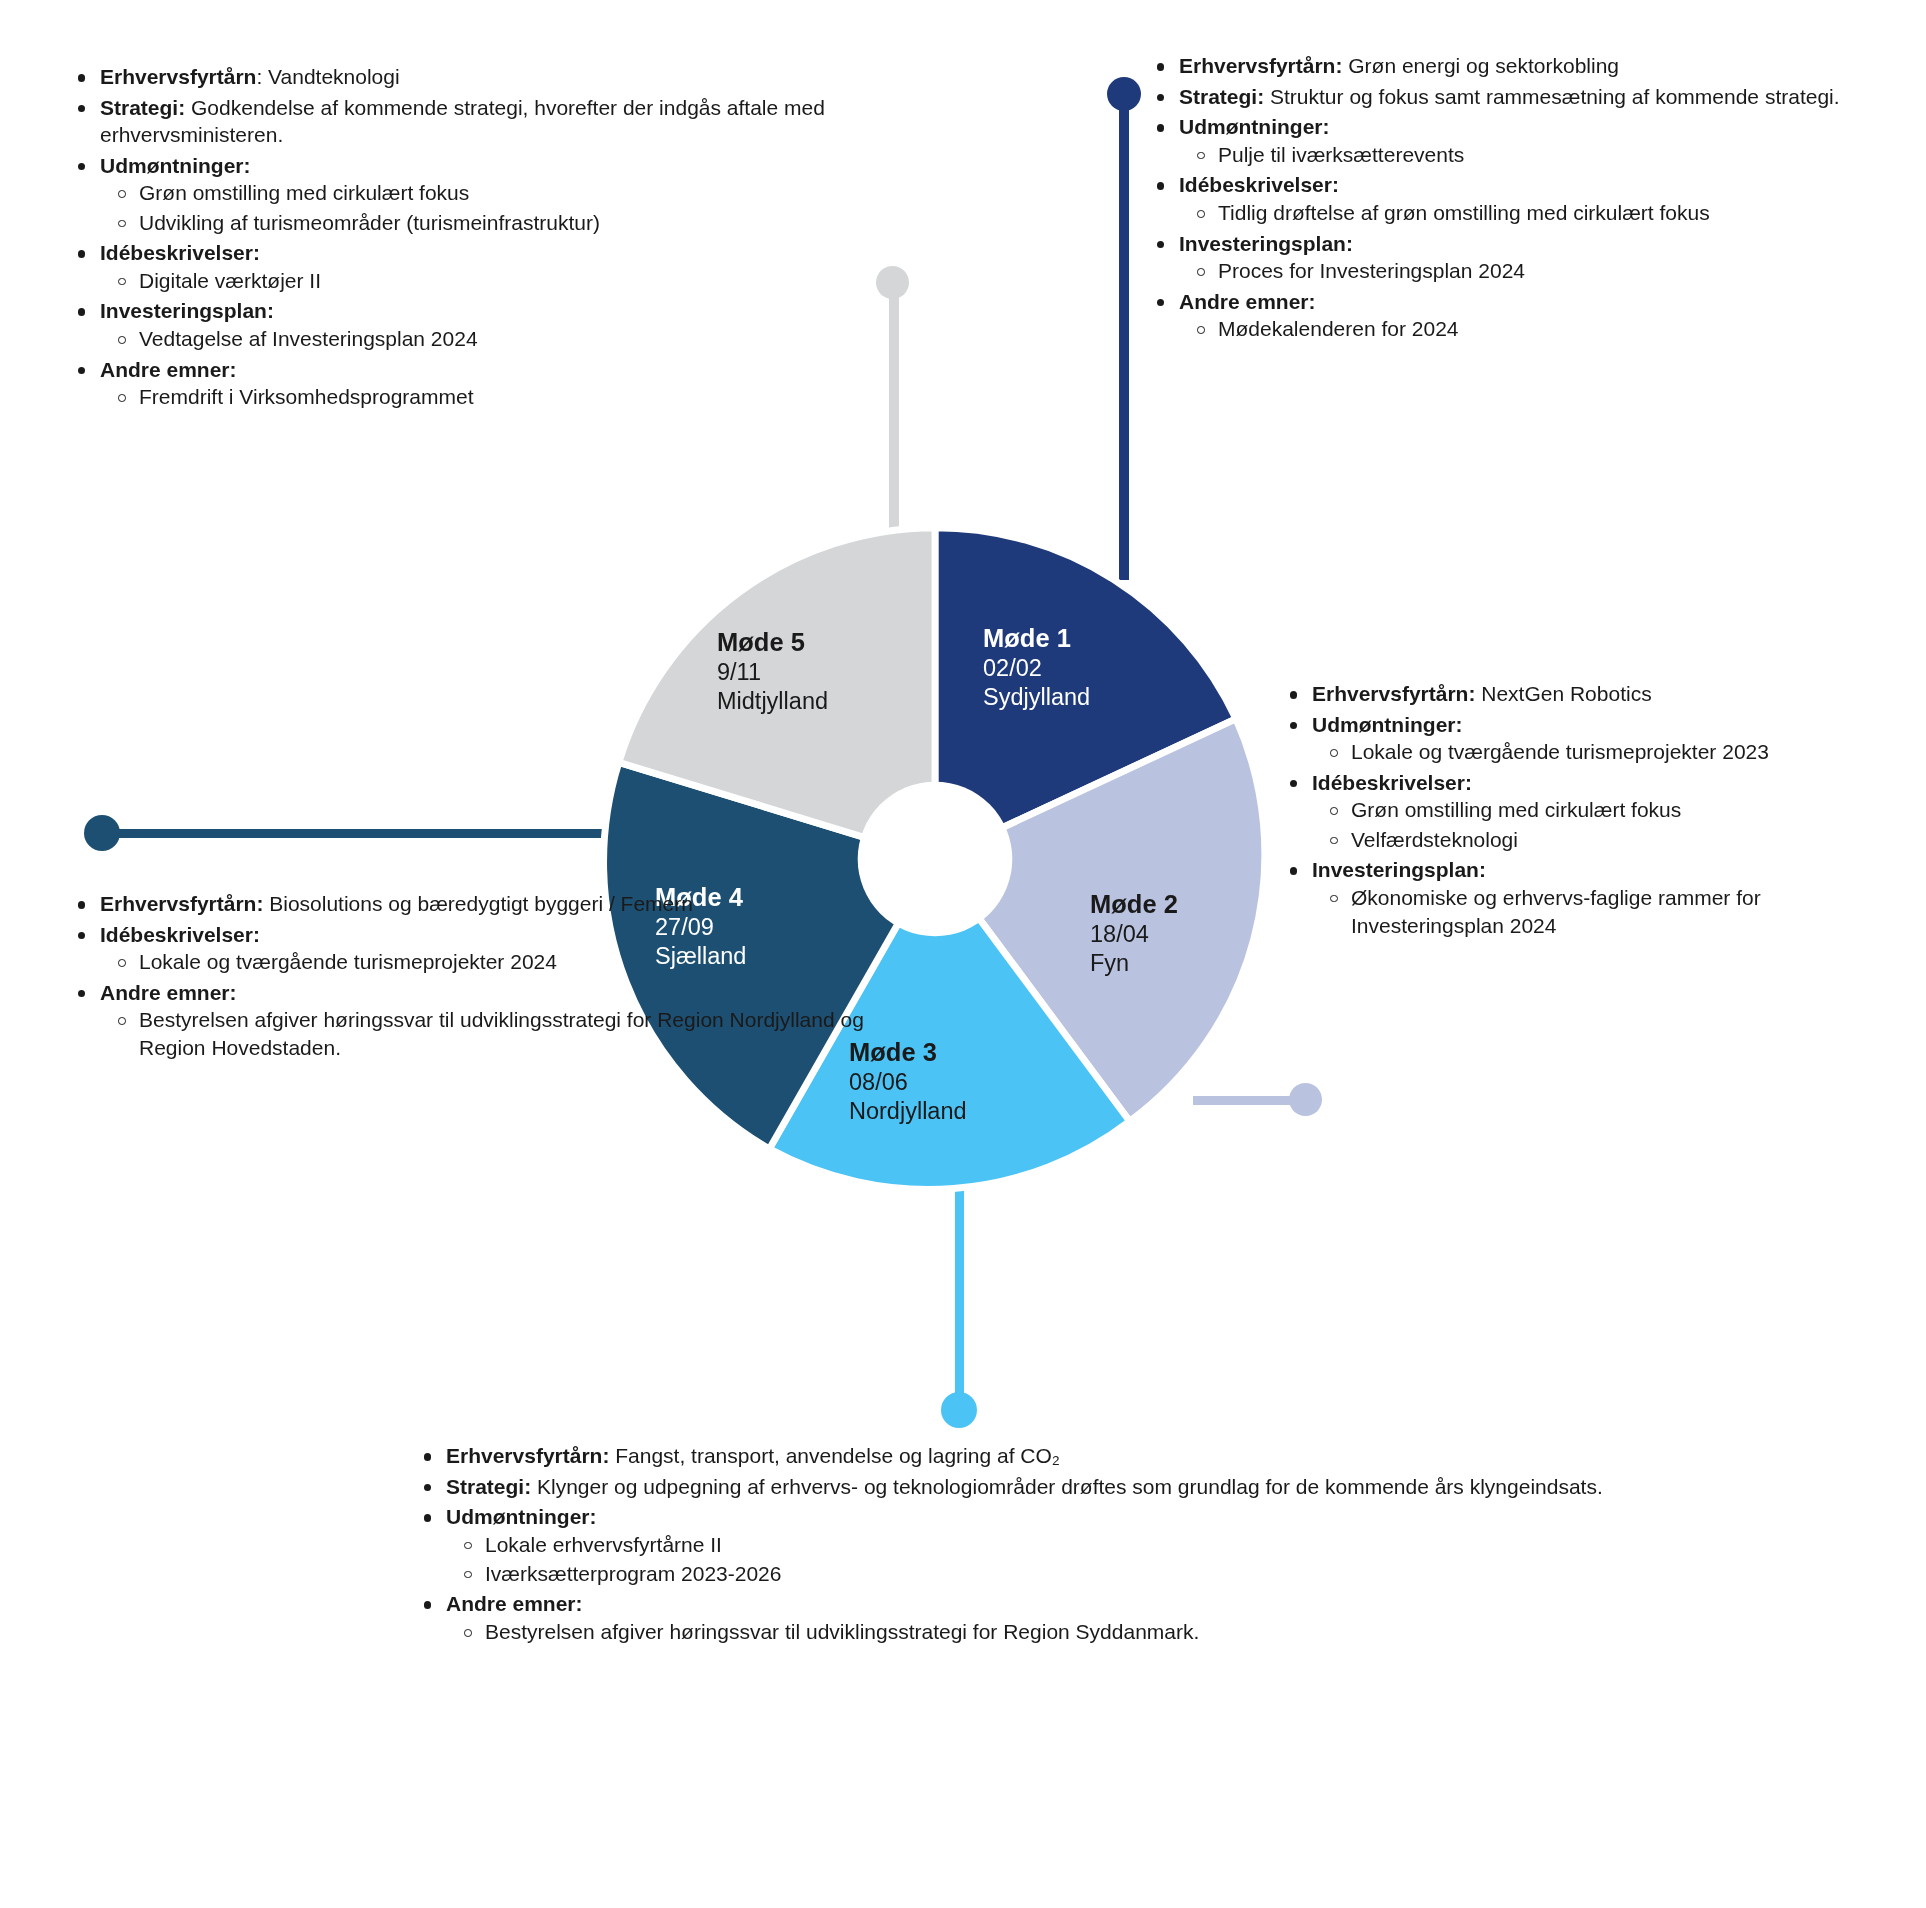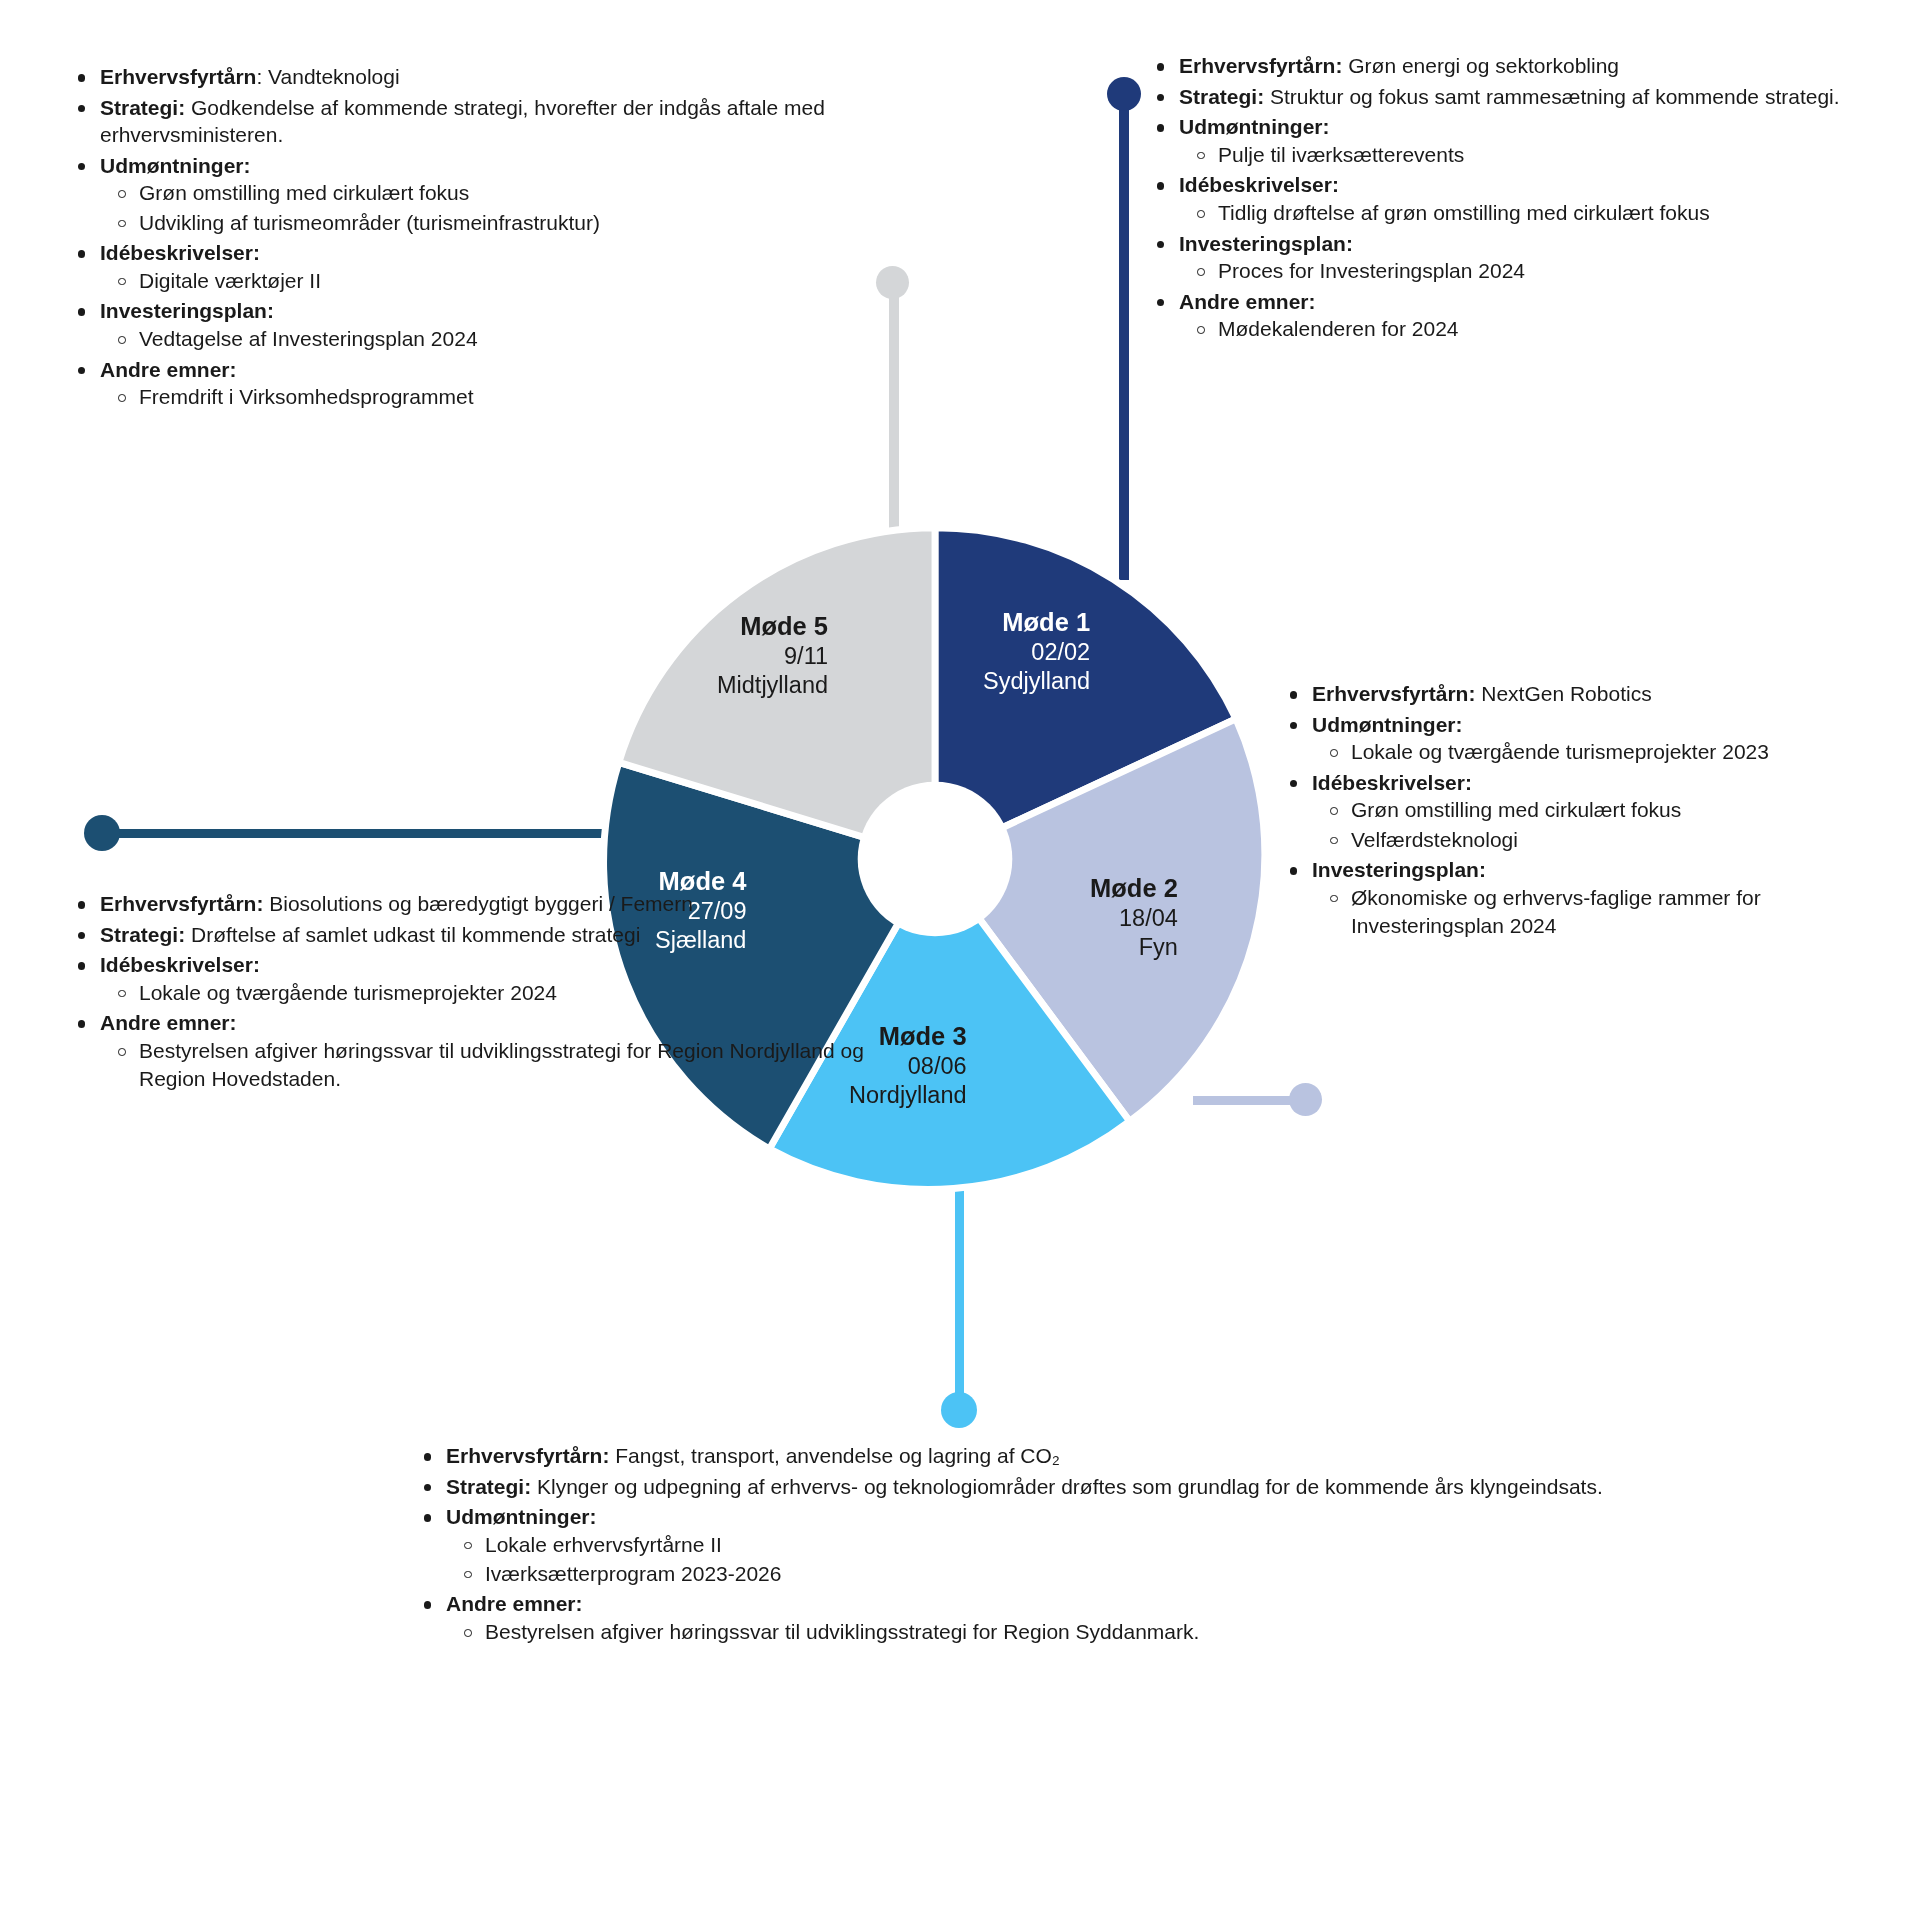--- a/index.html
+++ b/index.html
@@ -88,23 +88,24 @@
   
   #wheel {
     position: absolute;
     left: 583px;
     top: 507px;
     width: 704px;
     height: 704px;
   }
   .slice-label {
     position: absolute;
-    text-align: right;
+    text-align: left;
     line-height: 1.22;
     font-size: 23.5px;
+    margin-top: 16px;
   }
   .slice-label .ttl {
     font-weight: bold;
     font-size: 25.5px;
     display: block;
   }
   .lbl-m1 { left: 983px; top: 607px; color: #ffffff; }
   .lbl-m2 { left: 1090px; top: 873px; color: #1a1a1a; }
   .lbl-m3 { left: 849px; top: 1021px; color: #1a1a1a; }
   .lbl-m4 { left: 655px;  top: 866px; color: #ffffff; }
@@ -218,21 +219,20 @@
             <li class="lvl2">Velfærdsteknologi</li>
           </ul></li>
         <li class="lvl1"><b>Investeringsplan:</b><ul class="sub">
             <li class="lvl2">Økonomiske og erhvervs-faglige rammer for Investeringsplan 2024</li>
           </ul></li>
       </ul>
   </div>
   <div class="block" id="block-m4">
     <ul>
         <li class="lvl1"><b>Erhvervsfyrtårn:</b><span> Biosolutions og bæredygtigt byggeri / Femern</span></li>
-        <li class="lvl1"><b>Strategi:</b><span> Drøftelse af samlet udkast til kommende strategi</span></li>
         <li class="lvl1"><b>Idébeskrivelser:</b><ul class="sub">
             <li class="lvl2">Lokale og tværgående turismeprojekter 2024</li>
           </ul></li>
         <li class="lvl1"><b>Andre emner:</b><ul class="sub">
             <li class="lvl2">Bestyrelsen afgiver høringssvar til udviklingsstrategi for Region Nordjylland og Region Hovedstaden.</li>
           </ul></li>
       </ul>
   </div>
   <div class="block" id="block-m3">
     <ul>

